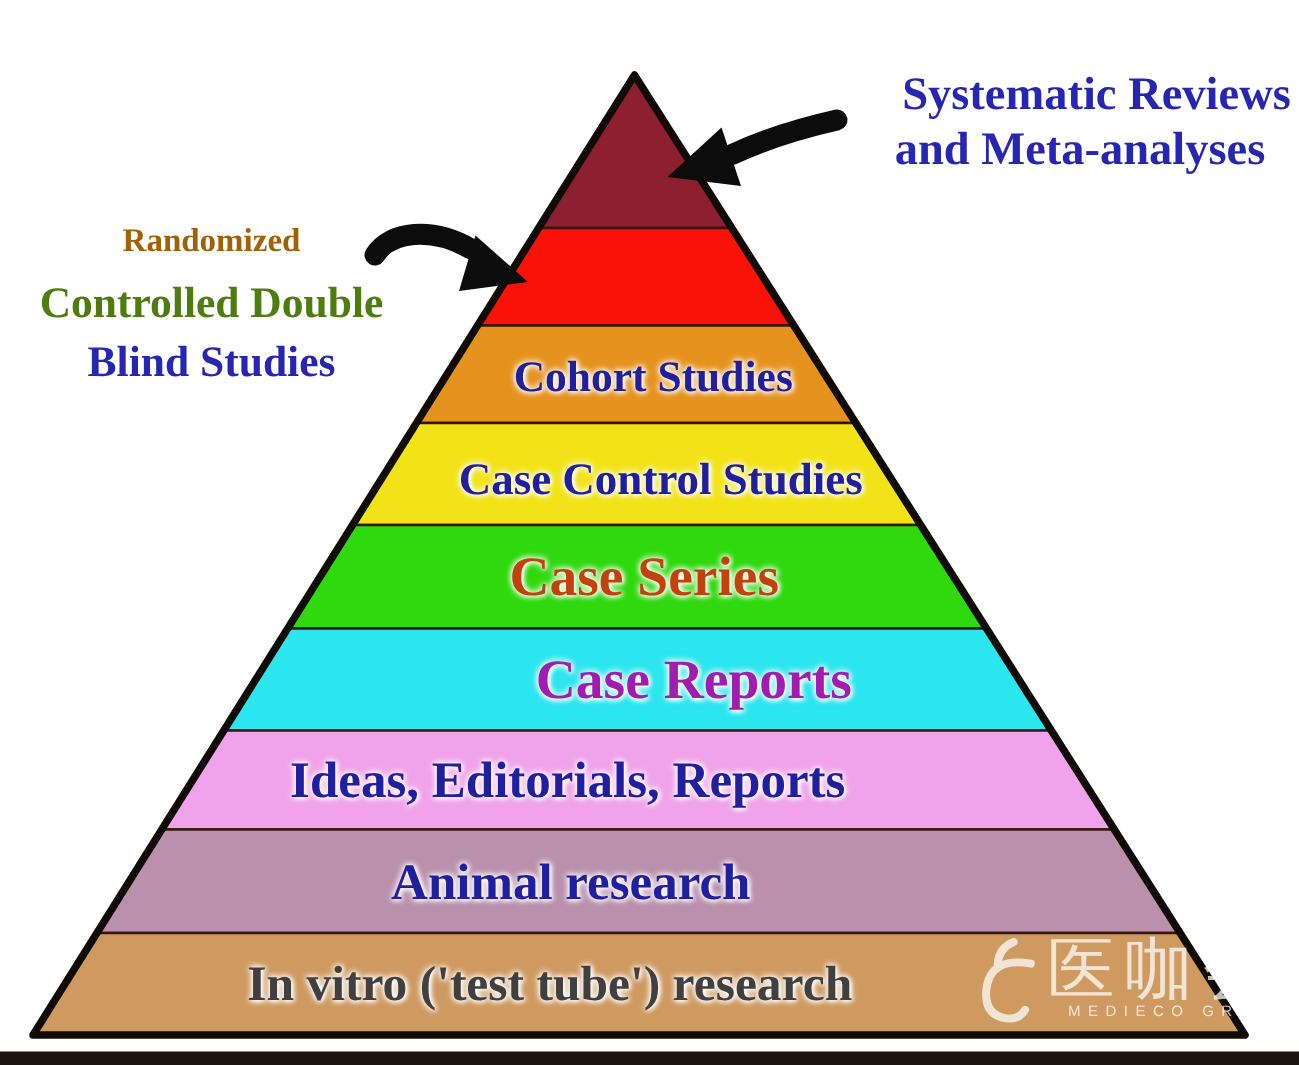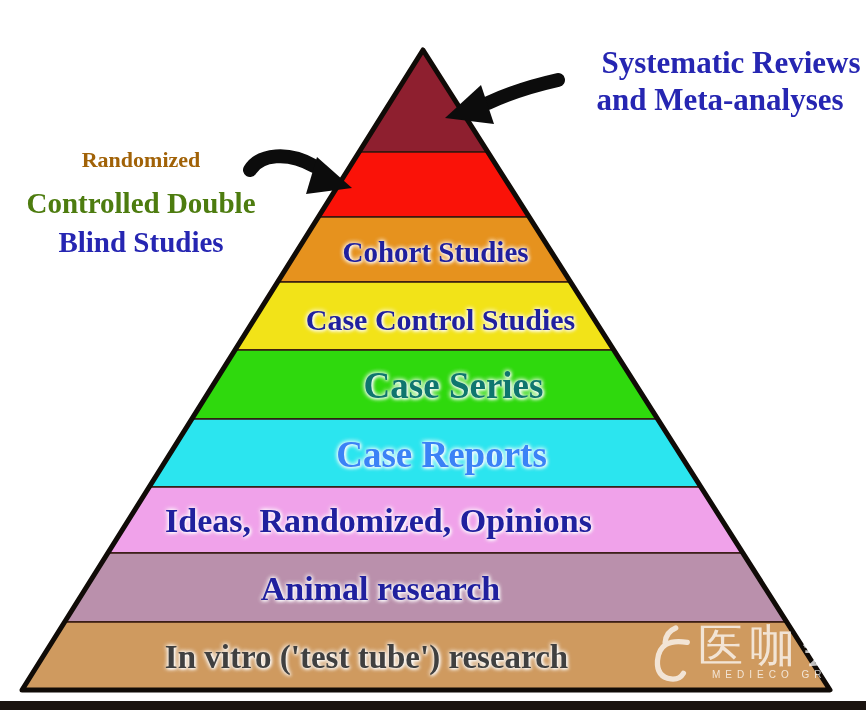--- a/index.html
+++ b/index.html
@@ -55,23 +55,23 @@
       </g>
       <g>
         <path d="M250,170 C260,154 288,151 314,166" fill="none" stroke="#0c0c0c" stroke-width="14" stroke-linecap="round"></path>
         <polygon points="352,188 317,157 306,194" fill="#0c0c0c"></polygon>
       </g>
     </svg>
 
   <div id="band-labels">
       <div class="band-label" style="left: 425px; top: 252px; font-size: 29px; color: rgb(32, 32, 158);">Cohort Studies</div>
       <div class="band-label" style="left: 430px; top: 320px; font-size: 30px; color: rgb(32, 32, 158); font-family: Liberation Serif, serif;">Case Control Studies</div>
-      <div class="band-label" style="left: 443px; top: 385px; font-size: 37px; color: #0f766e;">Case Series</div>
-      <div class="band-label" style="left: 431px; top: 454px; font-size: 37px; color: #3b82f6; text-align: center;">Case Reports</div>
-      <div class="band-label" style="left: 368px; top: 521px; font-size: 34px; color: rgb(32, 32, 158);">Ideas, Randomized, Opinions</div>
+      <div class="band-label" style="left: 419px; top: 385px; font-size: 37px; color: #c2410c;">Case Series</div>
+      <div class="band-label" style="left: 452px; top: 454px; font-size: 37px; color: #a21caf; text-align: center;">Case Reports</div>
+      <div class="band-label" style="left: 368px; top: 521px; font-size: 34px; color: rgb(32, 32, 158);">Ideas, Editorials, Reports</div>
       <div class="band-label" style="left: 370px; top: 589px; font-size: 34px; color: rgb(32, 32, 158);">Animal research</div>
       <div class="band-label" style="left: 356px; top: 657px; font-size: 33px; color: #404040;">In vitro ('test tube') research</div>
     </div>
 
   <div id="top-label">
       <div class="ext-line" style="left: 707px; top: 62px; font-size: 31px; color: rgb(38, 38, 178); margin-left: 24px;">Systematic Reviews</div>
       <div class="ext-line" style="left: 707px; top: 99px; font-size: 31px; color: rgb(38, 38, 178); margin-left: 13px;">and Meta-analyses</div>
     </div>
   <div id="left-label">
       <div class="ext-line" style="left: 141px; top: 160px; font-size: 22px; color: #a16207;">Randomized</div>

